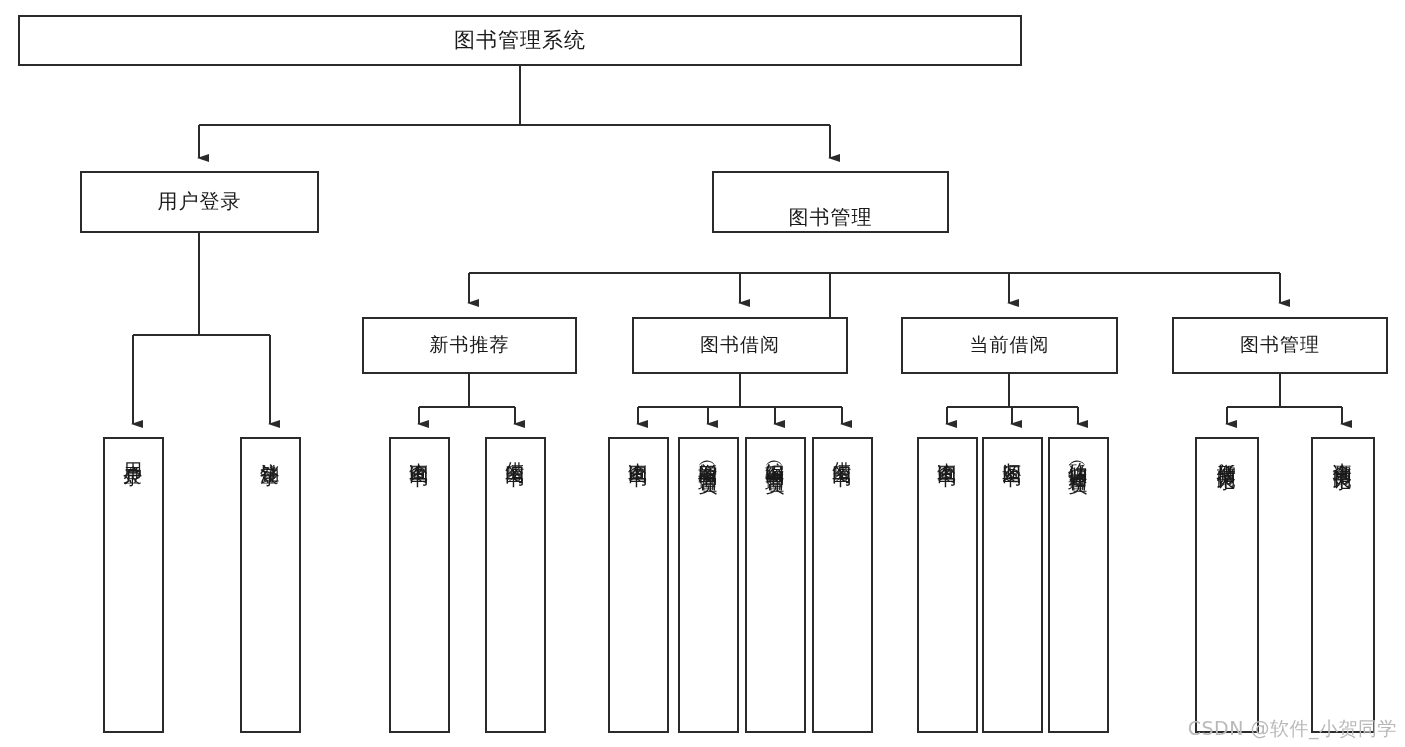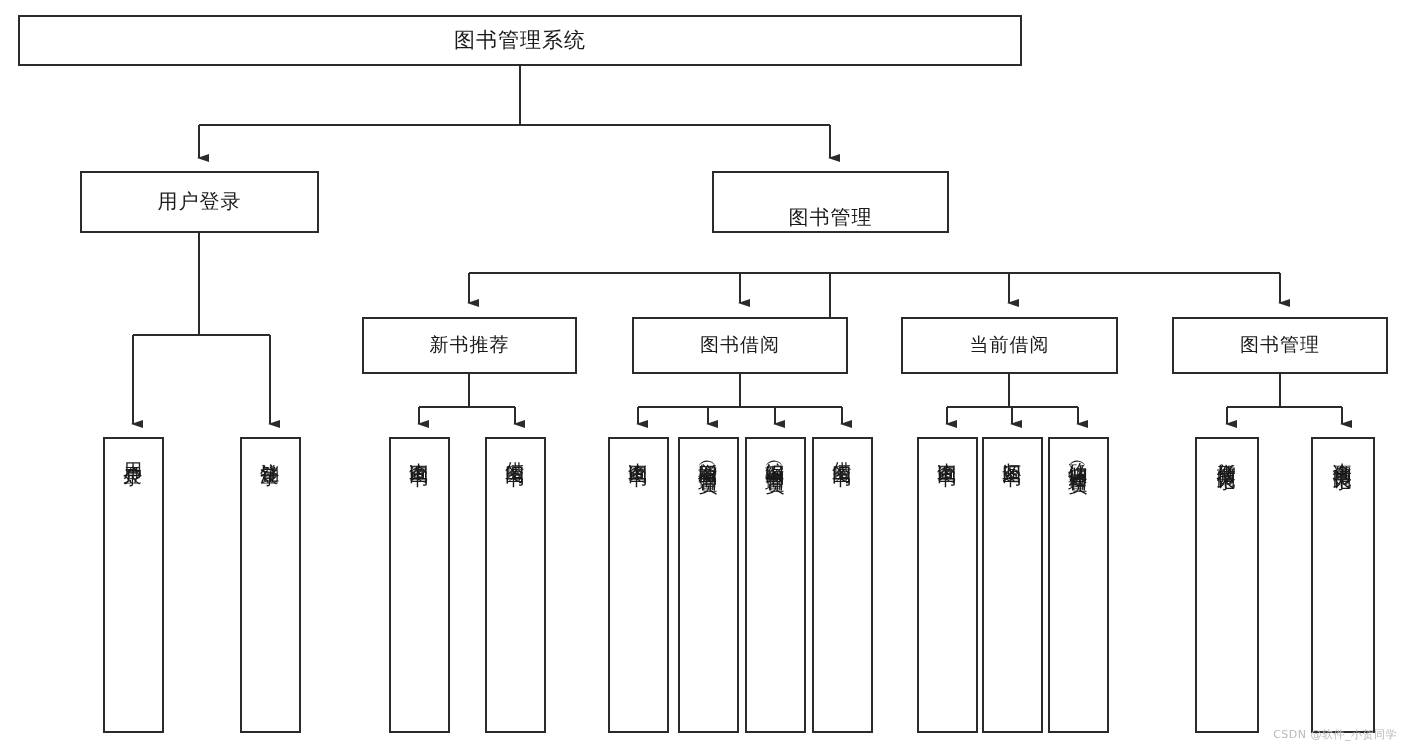--- a/index.html
+++ b/index.html
@@ -63,21 +63,21 @@
   }
   .node .htext {
     display: block;
     white-space: nowrap;
     letter-spacing: 1px;
   }
   #watermark {
     position: absolute;
     right: 8px;
     bottom: 5px;
-    font-size: 11px;
+    font-size: 19px;
     color: #b9b9b9;
     letter-spacing: 0.5px;
     white-space: nowrap;
     font-family: "DejaVu Sans", "Liberation Sans", sans-serif;
   }
 </style>
 </head>
 <body>
 
 <div id="diagram-root">

